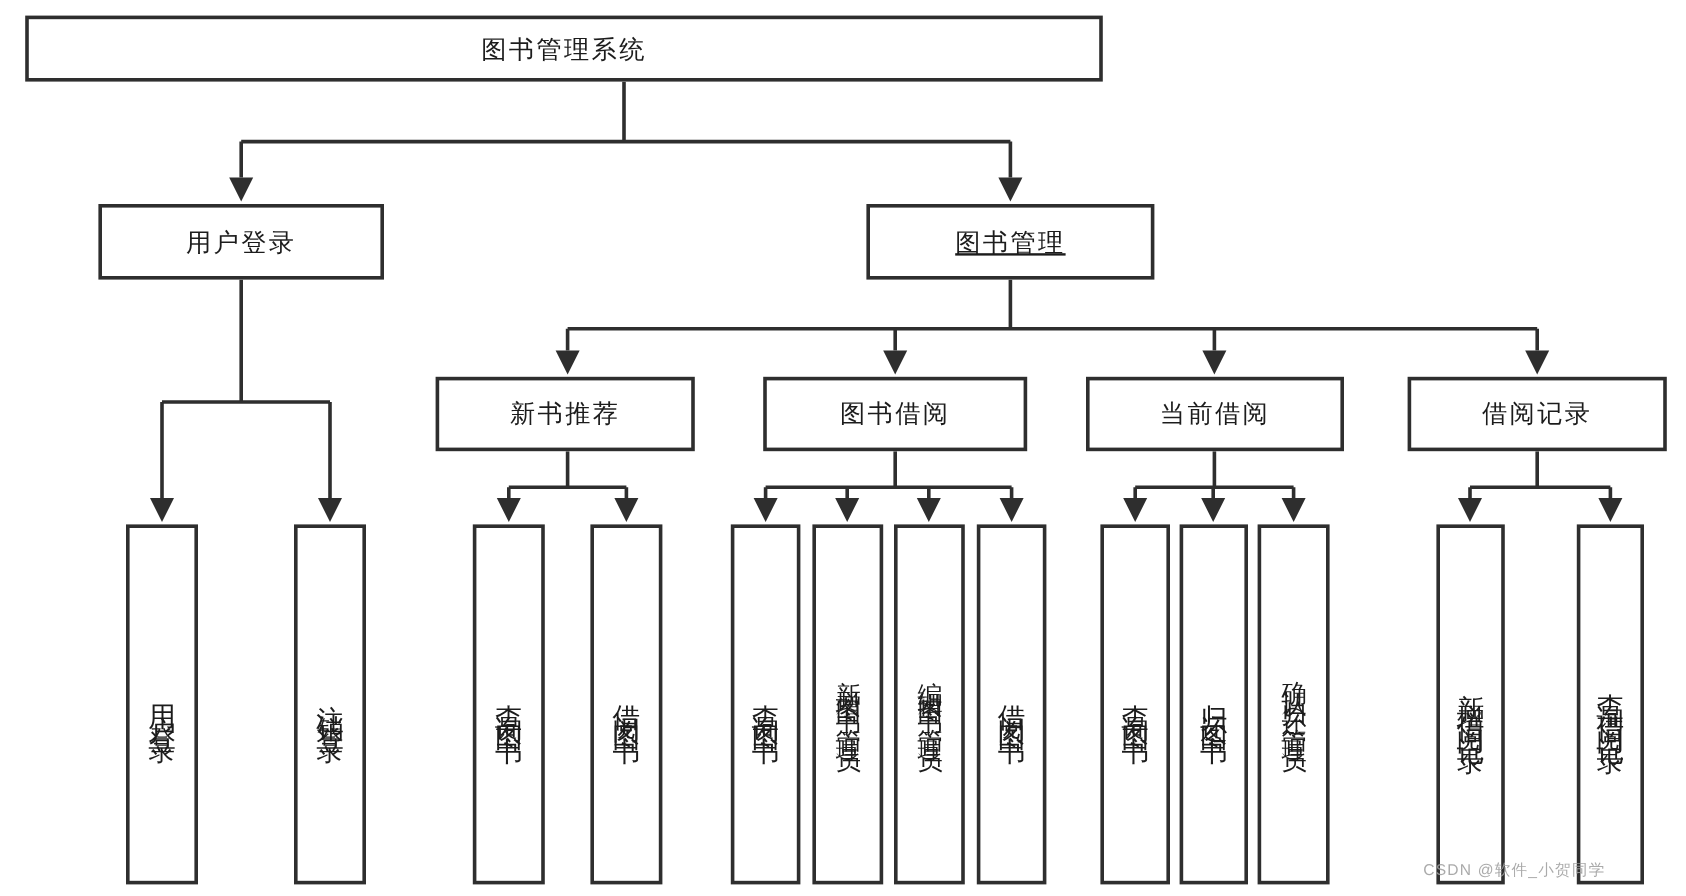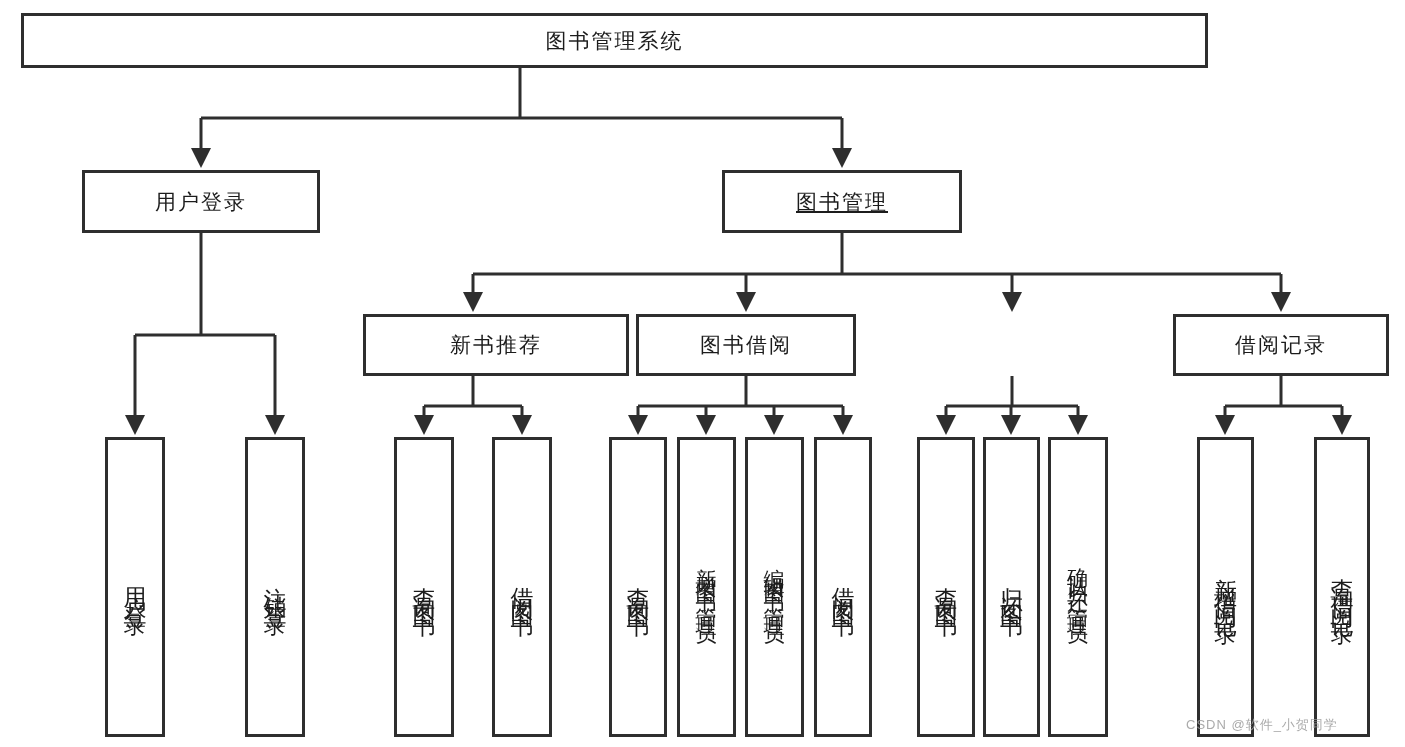--- a/index.html
+++ b/index.html
@@ -70,36 +70,39 @@
     <use href="#ah" transform="translate(706,435)"></use>
     <use href="#ah" transform="translate(774,435)"></use>
     <use href="#ah" transform="translate(843,435)"></use>
     <use href="#ah" transform="translate(946,435)"></use>
     <use href="#ah" transform="translate(1011,435)"></use>
     <use href="#ah" transform="translate(1078,435)"></use>
     <use href="#ah" transform="translate(1225,435)"></use>
     <use href="#ah" transform="translate(1342,435)"></use>
   </svg>
 
-  <div class="box" style="left:21px;top:13px;width:1187px;height:55px;text-align:right;">
+  <div class="box" style="left:21px;top:13px;width:898px;height:55px;text-align:right;">
     <span>图书管理系统</span>
   </div>
 
   <div class="box" style="left:82px;top:170px;width:238px;height:63px;">
     <span>用户登录</span>
   </div>
   <div class="box" style="left:722px;top:170px;width:240px;height:63px;text-decoration:underline;">
     <span>图书管理</span>
   </div>
 
-  <div class="box" style="left:363px;top:314px;width:266px;height:62px;">
+  <div class="box" style="left:363px;top:314px;width:216px;height:62px;">
     <span>新书推荐</span>
   </div>
   <div class="box" style="left:636px;top:314px;width:220px;height:62px;">
     <span>图书借阅</span>
+  </div>
+  <div class="box" style="left:905px;top:314px;width:215px;height:62px;">
+    <span>当前借阅</span>
   </div>
   <div class="box" style="left:1173px;top:314px;width:216px;height:62px;">
     <span>借阅记录</span>
   </div>
 
   <div class="leaf" style="left:105px;width:60px;">
     <span class="vtext">用户登录</span>
   </div>
   <div class="leaf" style="left:245px;width:60px;">
     <span class="vtext">注销登录</span>

